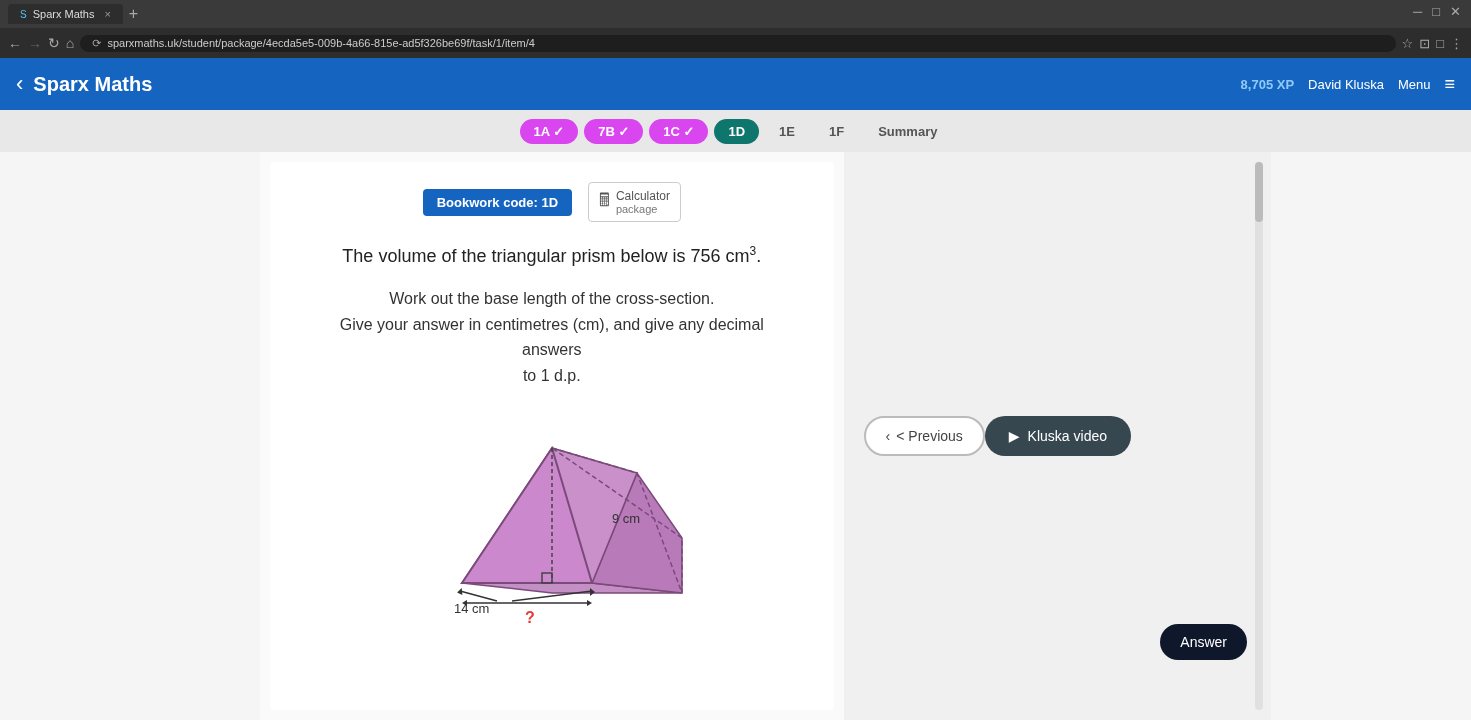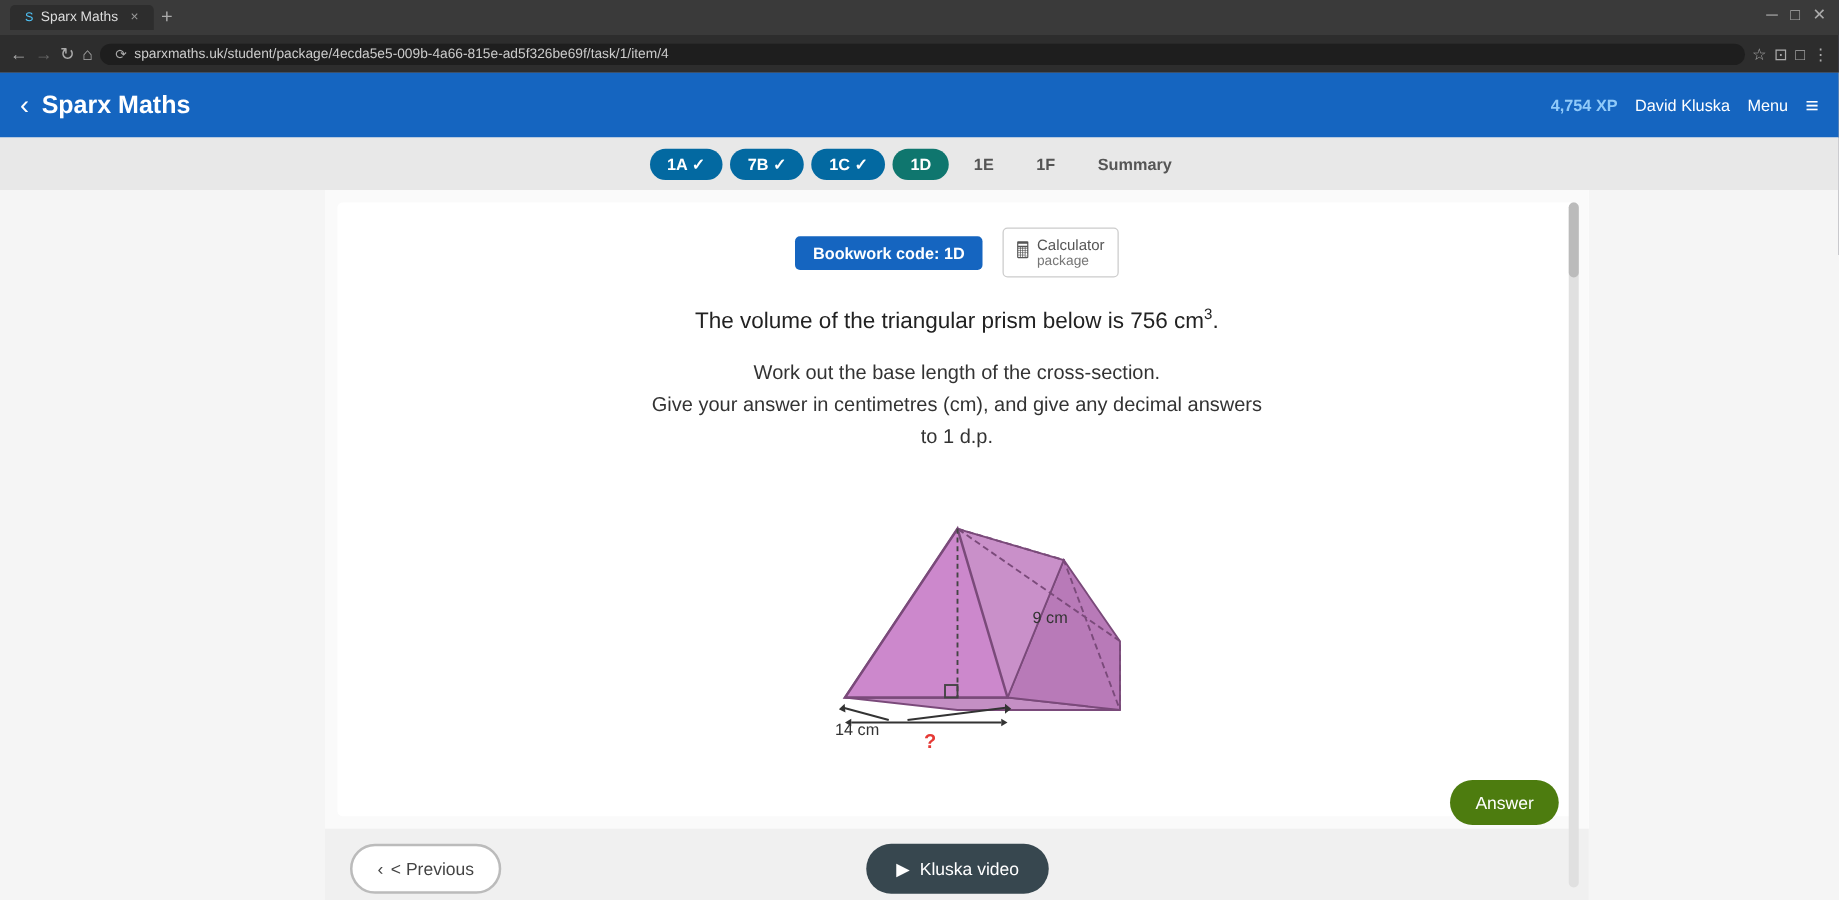--- a/index.html
+++ b/index.html
@@ -53,21 +53,21 @@
       padding: 5px 14px;
       border-radius: 20px;
       font-size: 13px;
       font-weight: bold;
       cursor: pointer;
       border: none;
       background: transparent;
       color: #555;
     }
     .task-tab.completed {
-      background: #0369a1;
+      background: #d946ef;
       color: white;
     }
     .task-tab.active {
       background: #0f766e;
       color: white;
     }
 
     
     .main-content {
       flex: 1;
@@ -78,21 +78,21 @@
     .left-panel {
       width: 260px;
       background: #f5f5f5;
       flex-shrink: 0;
     }
 
     .question-area {
       flex: 1;
       background: #fafafa;
       display: flex;
-      flex-direction: column;
+      flex-direction: row;
       overflow-y: auto;
       position: relative;
     }
 
     .right-panel {
       width: 200px;
       background: #f5f5f5;
       flex-shrink: 0;
     }
 
@@ -195,21 +195,21 @@
       border-radius: 24px;
       padding: 12px 24px;
       font-size: 14px;
       cursor: pointer;
       display: flex;
       align-items: center;
       gap: 8px;
     }
 
     .answer-btn {
-      background: #4d7c0f;
+      background: #0f172a;
       color: white;
       border: none;
       border-radius: 24px;
       padding: 10px 20px;
       font-size: 14px;
       cursor: pointer;
       position: absolute;
       right: 24px;
       bottom: 60px;
     }
@@ -276,21 +276,21 @@
     <span style="color:#aaa; font-size:13px;">⋮</span>
   </div>
 </div>
 
 <div class="app-container" style="height: calc(720px - 58px - 0px);">
 
   <div class="app-header">
     <span style="font-size:22px; cursor:pointer; margin-right:10px; color:white;">‹</span>
     <span style="font-size:20px; font-weight:bold; color:white; flex:1;">Sparx Maths</span>
     <div style="display:flex; align-items:center; gap:14px; font-size:13px; color:white;">
-      <span style="color:#90caf9; font-weight:bold;">4,754 XP</span>
+      <span style="color:#90caf9; font-weight:bold;">8,705 XP</span>
       <span>David Kluska</span>
       <span style="cursor:pointer;">Menu</span>
       <span style="cursor:pointer; font-size:18px;">≡</span>
     </div>
   </div>
 
   <div class="task-tabs">
     <button class="task-tab completed">1A ✓</button>
     <button class="task-tab completed">7B ✓</button>
     <button class="task-tab completed">1C ✓</button>

